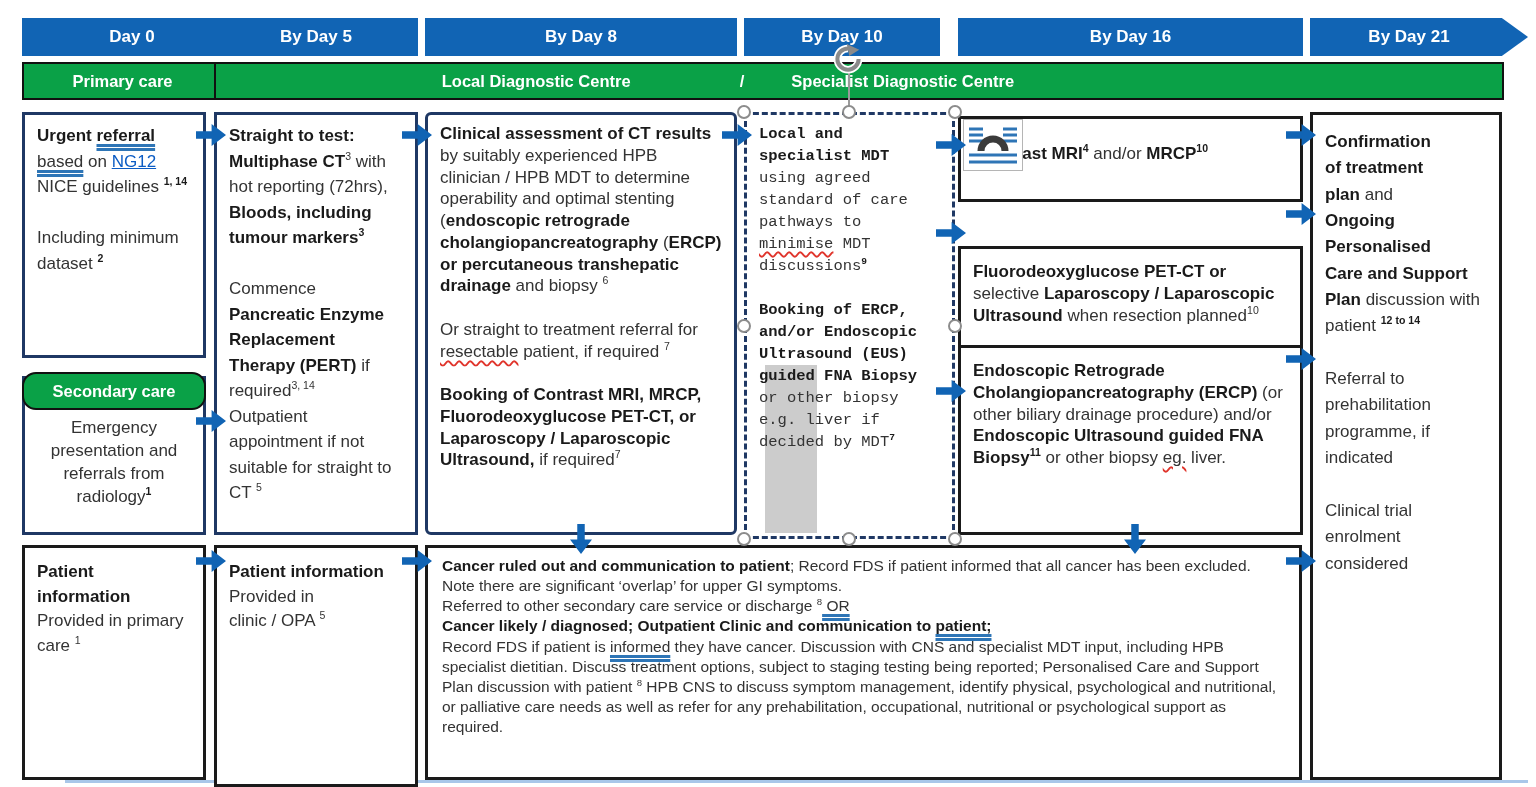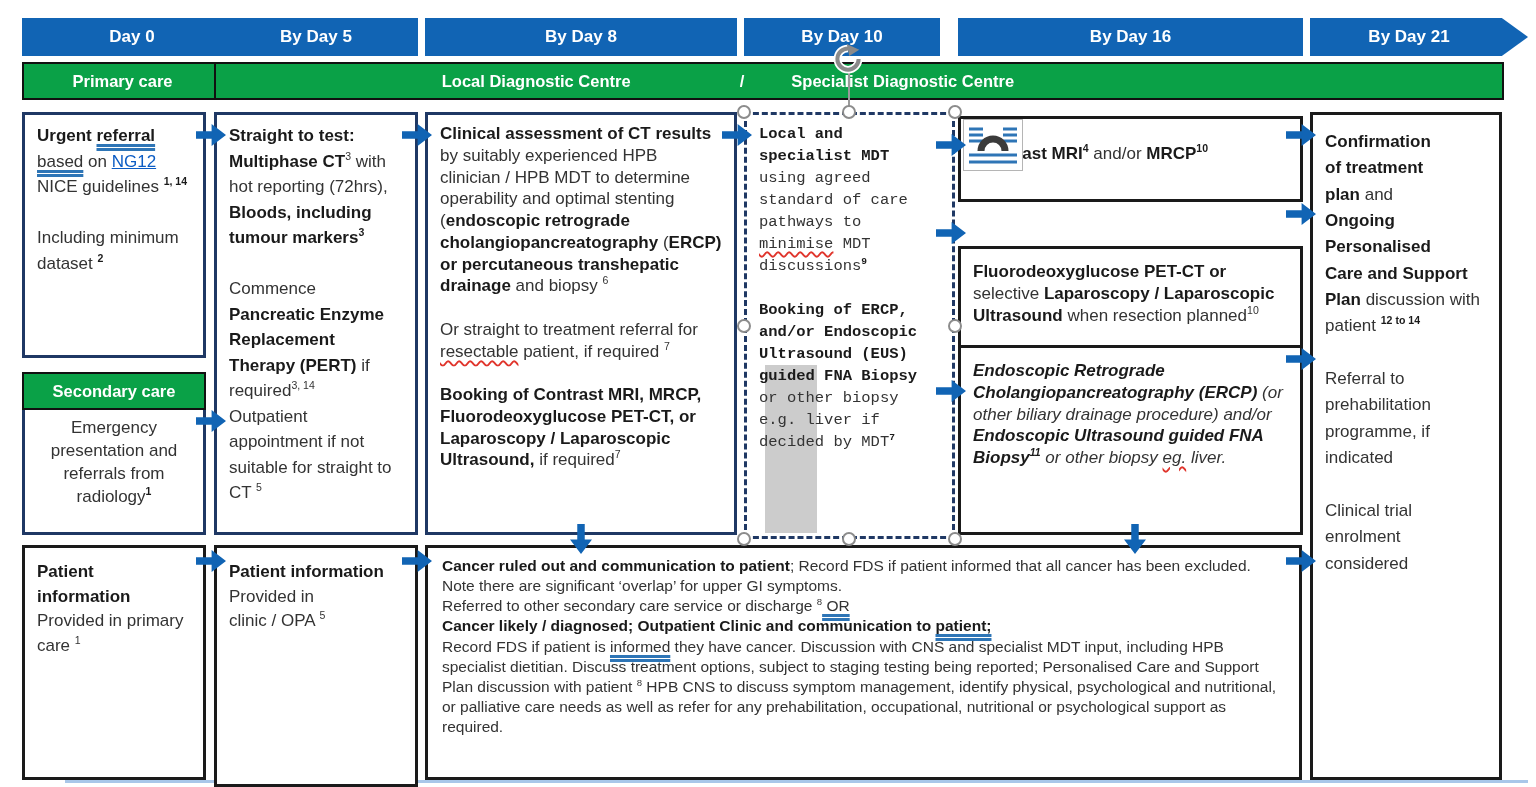--- a/index.html
+++ b/index.html
@@ -14,43 +14,43 @@
   #bn3{left:744px;width:196px} #bn4{left:958px;width:345px}
   #bn5{left:1310px;width:218px; clip-path:polygon(0 0,88% 0,100% 50%,88% 100%,0 100%); padding-right:20px;}
 
   
   .greenbar { position:absolute; background:var(--green); border:2px solid #111; color:#fff;
               font-weight:bold; font-size:16.5px; display:flex; align-items:center; justify-content:center; }
   #gnP{left:22px;top:62px;width:201px;height:38px}
   #gnD{left:214px;top:62px;width:1290px;height:38px}
   #gnD span{position:absolute; top:50%; transform:translate(-50%,-50%); white-space:nowrap;}
   #gnD .gd-local{left:24.9%} #gnD .gd-sep{left:40.9%} #gnD .gd-spec{left:53.4%}
-  #gnS{left:22px;top:372px;width:184px;height:38px; z-index:6;}
+  #gnS{left:22px;top:372px;width:184px;height:38px; z-index:6;border-radius:14px;}
 
   
   .pbox { position:absolute; background:#fff; color:var(--text); font-size:17px; line-height:1.28;
           padding:8px 12px; z-index:2; }
   .navy { border:3px solid var(--navy); }
   .blackb { border:3px solid var(--box_black); }
   .selected { border:3px dashed var(--navy); }
   .b { font-weight:bold; color:#1a1a1a; }
   sup { font-size:0.62em; vertical-align:super; line-height:0; }
   .sp   { text-decoration-line:underline; text-decoration-style:wavy; text-decoration-color:var(--spell_red); text-decoration-thickness:1.5px; text-underline-offset:3px; }
   .gram { text-decoration-line:underline; text-decoration-style:double; text-decoration-color:var(--grammar_blue); text-decoration-thickness:2.5px; text-underline-offset:3px; }
   .link { color:var(--link); text-decoration:underline; }
 
   #box-urgent    {left:22px;  top:112px; width:184px; height:246px; line-height:1.5;}
   #box-emergency {left:22px;  top:376px; width:184px; height:159px; padding-top:38px; line-height:1.35;text-align:center;}
   #box-stt       {left:214px; top:112px; width:204px; height:423px; line-height:1.5;}
-  #box-clin      {left:425px; top:112px; width:312px; height:423px;}
+  #box-clin      {left:425px; top:112px; width:312px; height:423px;border-radius:6px;}
   #box-mdt       {left:744px; top:112px; width:211px; height:427px; line-height:1.42; font-size:15.5px;font-family:Liberation Mono, monospace;}
   #box-mdt .txt  {position:relative; z-index:2;}
   #box-mri       {left:958px; top:116px; width:345px; height:86px;  padding-top:24px; padding-left:16px;}
   #box-pet       {left:958px; top:206px; width:345px; height:133px; padding-top:12px;margin-top:40px;}
-  #box-ercp      {left:958px; top:345px; width:345px; height:190px; padding-top:12px;font-style:italic;}
+  #box-ercp      {left:958px; top:345px; width:345px; height:190px; padding-top:12px;}
   #box-confirm   {left:1310px;top:112px; width:192px; height:668px; line-height:1.55; padding-top:14px;}
   #box-pi1       {left:22px;  top:545px; width:184px; height:235px; line-height:1.45; padding-top:12px;}
   #box-pi2       {left:214px; top:545px; width:204px; height:242px; line-height:1.45; padding-top:12px;}
   #box-outcome   {left:425px; top:545px; width:877px; height:235px; font-size:15.5px; line-height:1.3; padding:8px 14px;}
 
   
   .gray-block { position:absolute; left:18px; top:250px; width:52px; height:168px; background:var(--gray_block); z-index:1; }
 
   
   .arrow-r { position:absolute; width:30px; height:22px; background:var(--arrow_blue); z-index:20;

